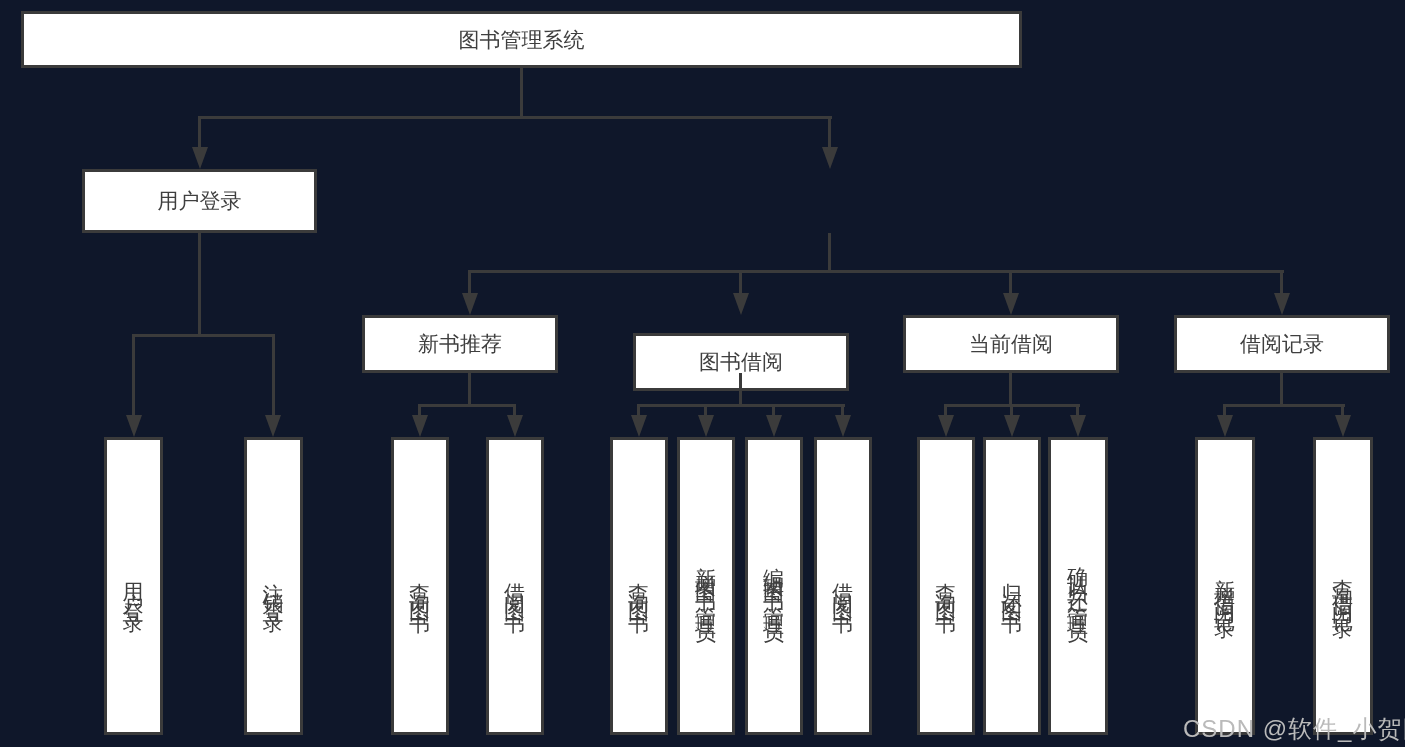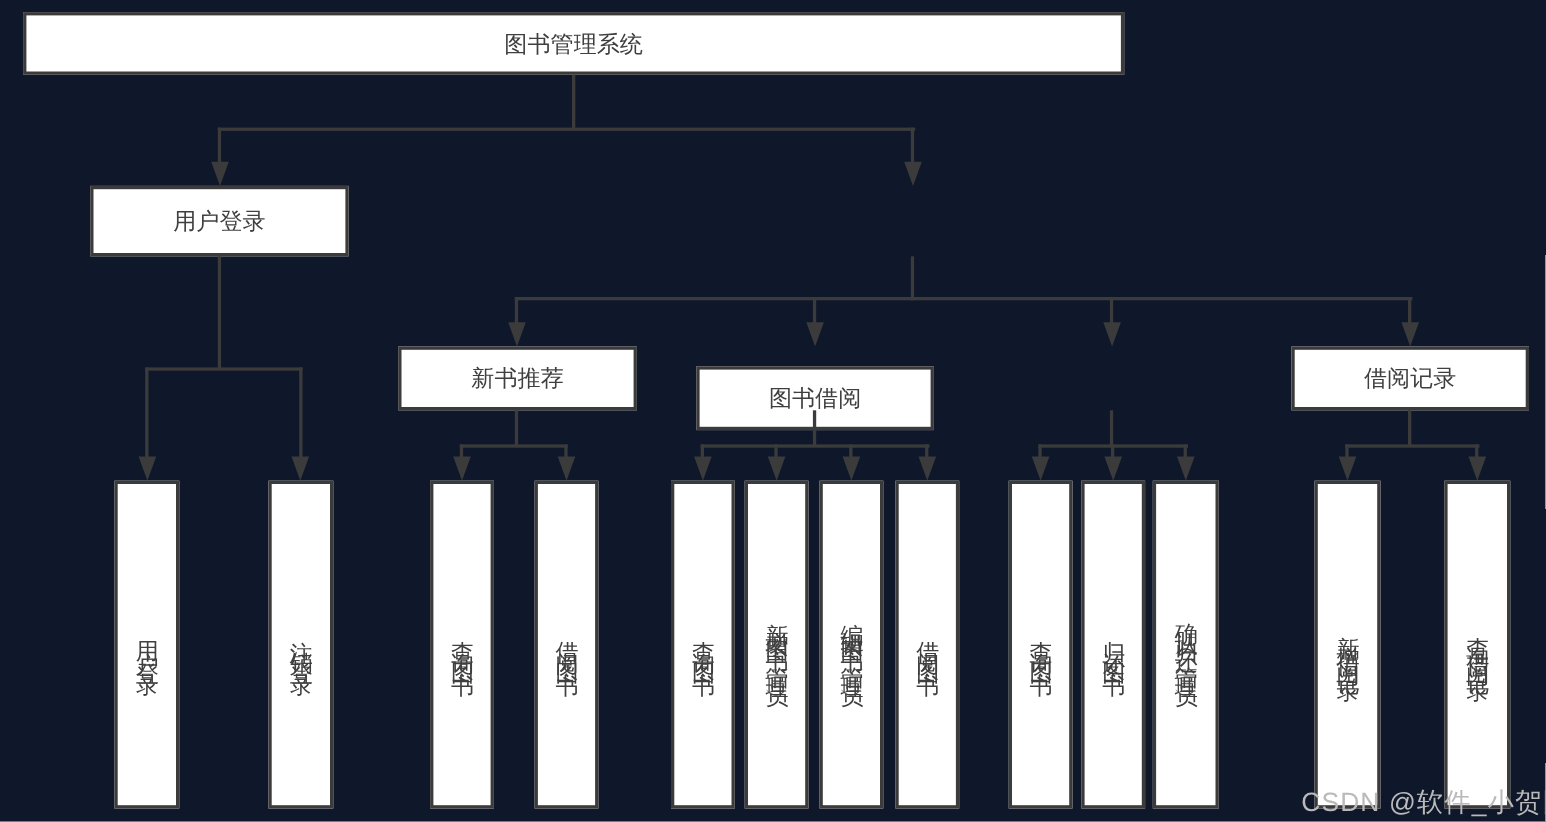--- a/index.html
+++ b/index.html
@@ -36,25 +36,28 @@
 <div class="canvas">
 
   <div class="box" style="left:21px;top:11px;width:1001px;height:57px">
     <span class="label">图书管理系统</span>
   </div>
 
   <div class="box" style="left:82px;top:169px;width:235px;height:64px">
     <span class="label">用户登录</span>
   </div>
 
-  <div class="box" style="left:362px;top:315px;width:217px;height:58px">
+  <div class="box" style="left:362px;top:315px;width:196px;height:58px">
     <span class="label">新书推荐</span>
   </div>
   <div class="box" style="left:633px;top:333px;width:216px;height:58px">
     <span class="label">图书借阅</span>
+  </div>
+  <div class="box" style="left:903px;top:315px;width:216px;height:58px">
+    <span class="label">当前借阅</span>
   </div>
   <div class="box" style="left:1174px;top:315px;width:216px;height:58px">
     <span class="label">借阅记录</span>
   </div>
 
   <div class="box leaf" style="left:104px;top:437px;width:59px;height:298px">
     <span class="label">用户登录</span>
   </div>
   <div class="box leaf" style="left:244px;top:437px;width:59px;height:298px">
     <span class="label">注销登录</span>

